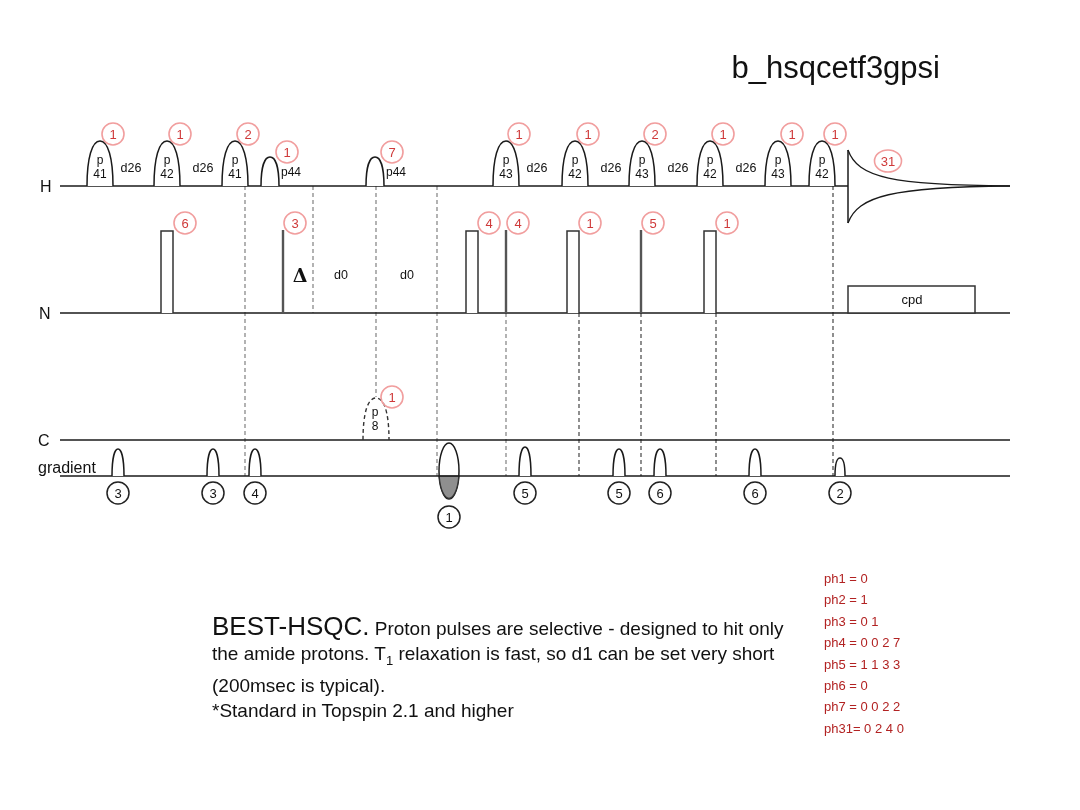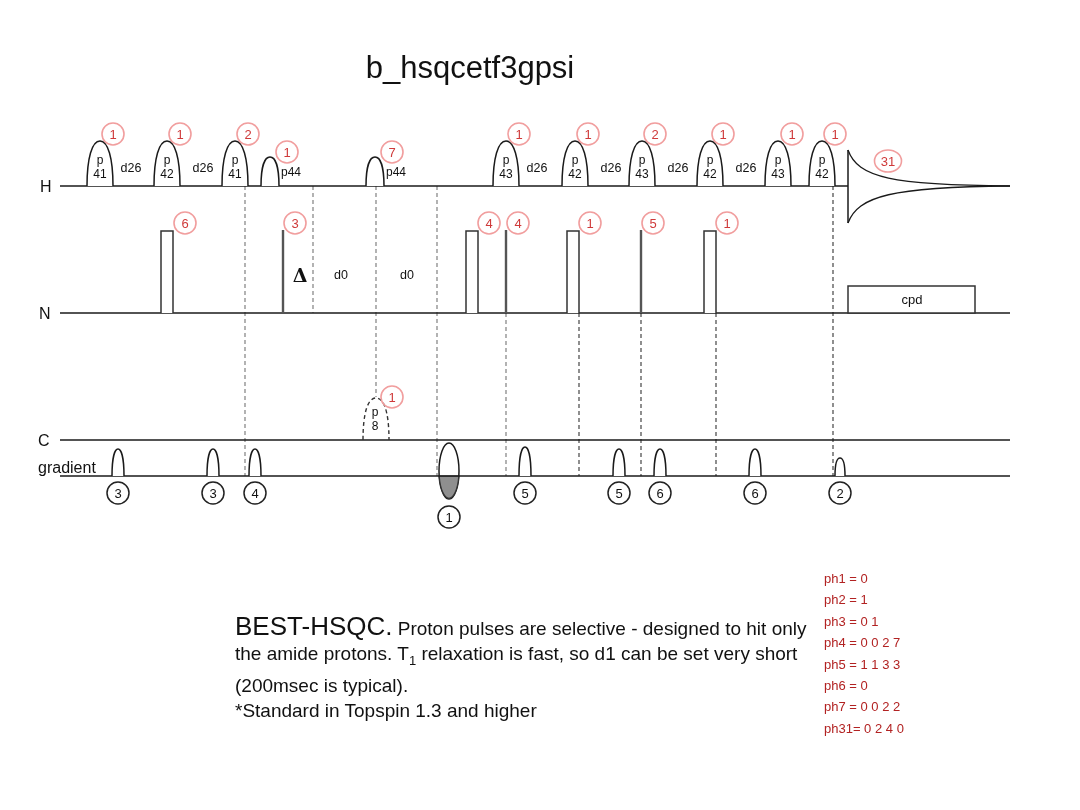--- a/index.html
+++ b/index.html
@@ -1,38 +1,38 @@
 <!DOCTYPE html>
 <html><head>
 <meta charset="utf-8">
 <style>
   html,body { margin:0; padding:0; background:#fff; }
   #page { position:relative; width:1080px; height:810px; background:#ffffff; overflow:hidden;
           font-family:"Liberation Sans", sans-serif; color:#111; }
-  #title { position:absolute; left:0; top:50px; width:940px; text-align:center;
+  #title { position:absolute; left:0; top:50px; width:940px; text-align:right;
            font-size:31px; color:#111; }
   svg { position:absolute; left:0; top:0; font-family:"Liberation Sans", sans-serif; }
   svg text { fill:#111; }
   .base  { stroke:#1a1a1a; stroke-width:1.7; fill:none; }
   .bell  { stroke:#1a1a1a; stroke-width:1.5; fill:#ffffff; }
   .belld { stroke:#333; stroke-width:1.4; fill:none; stroke-dasharray:4 3; }
   .rectp { stroke:#333; stroke-width:1.5; fill:#ffffff; }
   .thin  { stroke:#555; stroke-width:2.4; }
   .dashA { stroke:#8a8a8a; stroke-width:1.3; stroke-dasharray:4 3; fill:none; }
   .dashB { stroke:#454545; stroke-width:1.2; stroke-dasharray:4 3; fill:none; }
   .pc    { stroke:#f19e9e; stroke-width:1.6; fill:none; }
   .pct   { fill:#cf3a3a; font-size:13px; text-anchor:middle; }
   .gc    { stroke:#222; stroke-width:1.5; fill:none; }
   .gct   { font-size:13px; text-anchor:middle; }
   .plbl  { font-size:12px; text-anchor:middle; }
   .dlbl  { font-size:12.5px; text-anchor:middle; }
   .chan  { font-size:16px; }
   .delta { font-family:"DejaVu Serif", serif; font-weight:bold; font-size:19px; text-anchor:middle; }
   .gfill { fill:#8f8f8f; stroke:#333; stroke-width:1.2; }
-  #notes { position:absolute; left:212px; top:614px; width:572px; font-size:19px; line-height:25px; color:#111;margin-left:23px; }
+  #notes { position:absolute; left:212px; top:614px; width:572px; font-size:19px; line-height:25px; color:#111; }
   #notes .big { font-size:26px; }
   #notes sub { font-size:13px; }
   #phases { position:absolute; left:824px; top:568px; font-size:13px; line-height:21.4px; color:#b22222; }
 </style>
 </head>
 <body>
 
 <div id="page">
 
   <div id="title">b_hsqcetf3gpsi</div>
@@ -221,21 +221,21 @@
       <text class="gct" x="660" y="497.5">6</text>
       <circle class="gc" cx="755" cy="493" r="11"></circle>
       <text class="gct" x="755" y="497.5">6</text>
       <circle class="gc" cx="840" cy="493" r="11"></circle>
       <text class="gct" x="840" y="497.5">2</text>
     </g>
   </svg>
 
   <div id="notes">
     <span class="big">BEST-HSQC.</span><span> Proton pulses are selective - designed to hit only the amide protons. T</span><sub>1</sub><span> relaxation is fast, so d1 can be set very short (200msec is typical).</span>
-    <div>*Standard in Topspin 1.3 and higher</div>
+    <div>*Standard in Topspin 2.1 and higher</div>
   </div>
 
   <div id="phases">
     <div>ph1 = 0</div>
     <div>ph2 = 1</div>
     <div>ph3 = 0 1</div>
     <div>ph4 = 0 0 2 7</div>
     <div>ph5 = 1 1 3 3</div>
     <div>ph6 = 0</div>
     <div>ph7 = 0 0 2 2</div>

